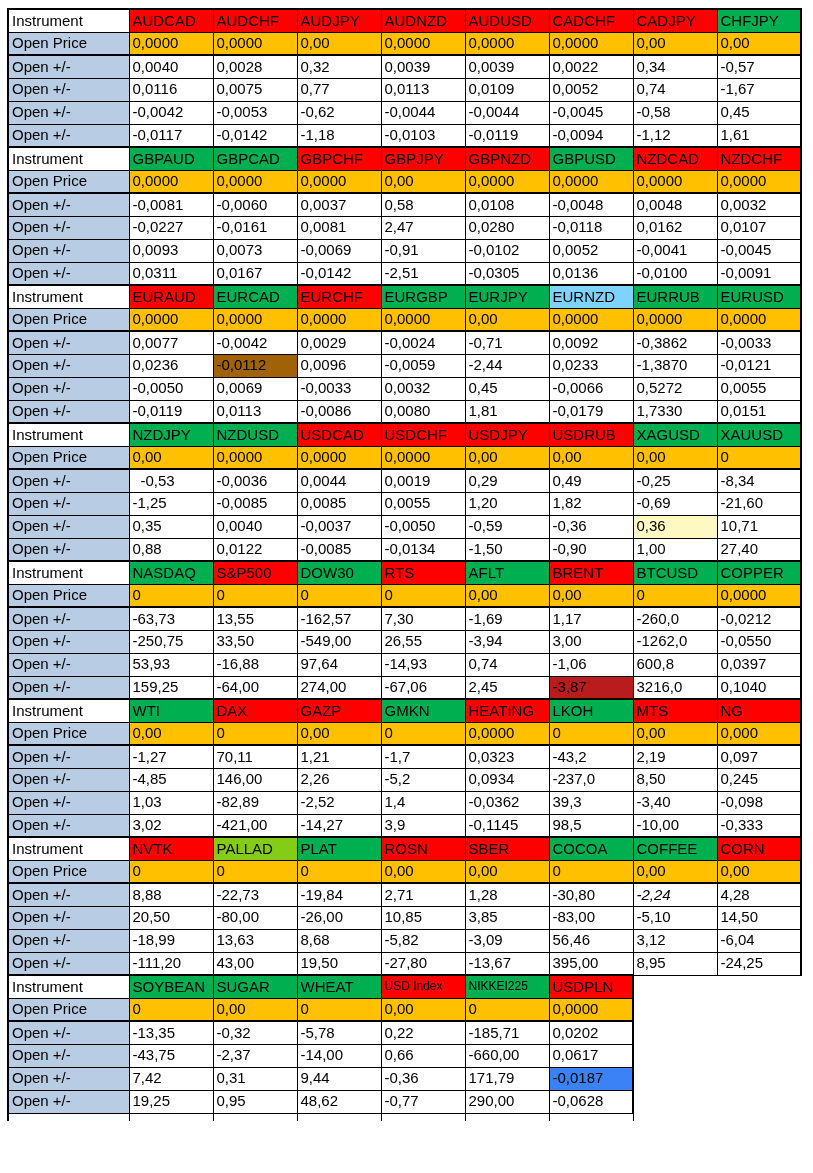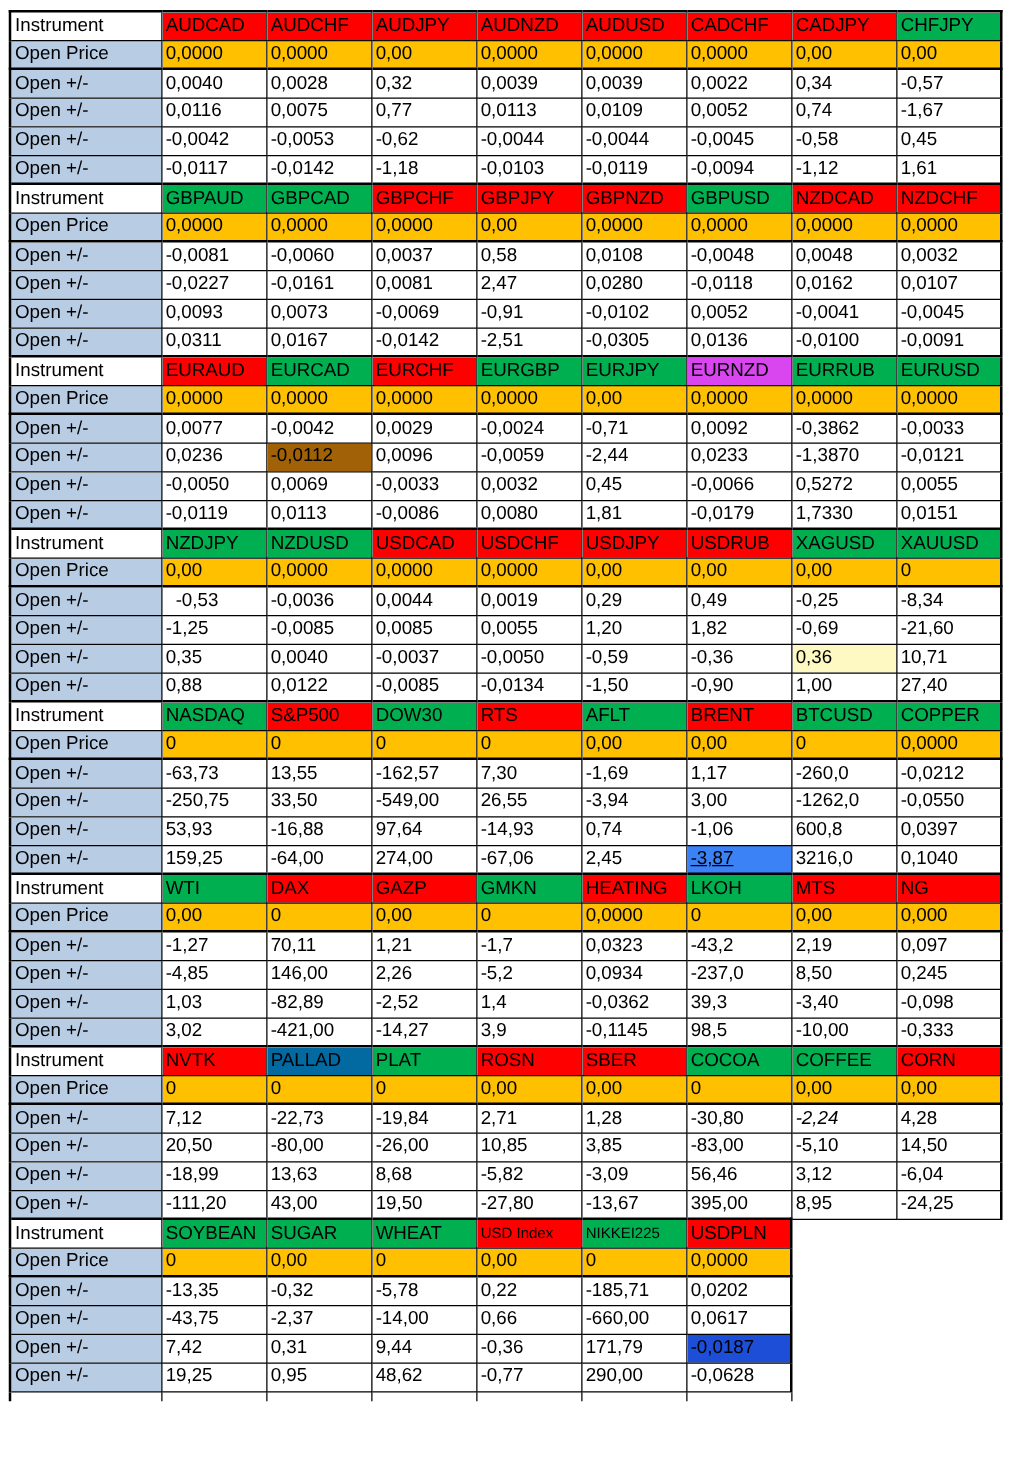--- a/index.html
+++ b/index.html
@@ -187,21 +187,21 @@
           <td style="background: rgb(255, 255, 255);">-0,0100</td>
           <td class="lastcol" style="background: rgb(255, 255, 255);">-0,0091</td>
         </tr>
         <tr class="rTop">
           <td class="lab" style="background: rgb(255, 255, 255);">Instrument</td>
           <td class="hdr" style="background: rgb(255, 0, 0);">EURAUD</td>
           <td class="hdr" style="background: rgb(0, 176, 80);">EURCAD</td>
           <td class="hdr" style="background: rgb(255, 0, 0);">EURCHF</td>
           <td class="hdr" style="background: rgb(0, 176, 80);">EURGBP</td>
           <td class="hdr" style="background: rgb(0, 176, 80);">EURJPY</td>
-          <td class="hdr" style="background: #d946ef;">EURNZD</td>
+          <td class="hdr" style="background: #7dd3fc;">EURNZD</td>
           <td class="hdr" style="background: rgb(0, 176, 80);">EURRUB</td>
           <td class="hdr lastcol" style="background: rgb(0, 176, 80);">EURUSD</td>
         </tr>
         <tr class="rPrice">
           <td class="lab" style="background: rgb(184, 204, 228);">Open Price</td>
           <td style="background: rgb(255, 192, 0);">0,0000</td>
           <td style="background: rgb(255, 192, 0);">0,0000</td>
           <td style="background: rgb(255, 192, 0);">0,0000</td>
           <td style="background: rgb(255, 192, 0);">0,0000</td>
           <td style="background: rgb(255, 192, 0);">0,00</td>
@@ -374,21 +374,21 @@
           <td style="background: rgb(255, 255, 255);">600,8</td>
           <td class="lastcol" style="background: rgb(255, 255, 255);">0,0397</td>
         </tr>
         <tr>
           <td class="lab" style="background: rgb(184, 204, 228);">Open +/-</td>
           <td style="background: rgb(255, 255, 255);">159,25</td>
           <td style="background: rgb(255, 255, 255);">-64,00</td>
           <td style="background: rgb(255, 255, 255);">274,00</td>
           <td style="background: rgb(255, 255, 255);">-67,06</td>
           <td style="background: rgb(255, 255, 255);">2,45</td>
-          <td style="background: #3b82f6; text-decoration: underline;">-3,87</td>
+          <td style="background: #b91c1c;">-3,87</td>
           <td style="background: rgb(255, 255, 255);">3216,0</td>
           <td class="lastcol" style="background: rgb(255, 255, 255);">0,1040</td>
         </tr>
         <tr class="rTop">
           <td class="lab" style="background: rgb(255, 255, 255);">Instrument</td>
           <td class="hdr" style="background: rgb(0, 176, 80);">WTI</td>
           <td class="hdr" style="background: rgb(255, 0, 0);">DAX</td>
           <td class="hdr" style="background: rgb(255, 0, 0);">GAZP</td>
           <td class="hdr" style="background: rgb(0, 176, 80);">GMKN</td>
           <td class="hdr" style="background: rgb(255, 0, 0);">HEATING</td>
@@ -447,42 +447,42 @@
           <td style="background: rgb(255, 255, 255);">-14,27</td>
           <td style="background: rgb(255, 255, 255);">3,9</td>
           <td style="background: rgb(255, 255, 255);">-0,1145</td>
           <td style="background: rgb(255, 255, 255);">98,5</td>
           <td style="background: rgb(255, 255, 255);">-10,00</td>
           <td class="lastcol" style="background: rgb(255, 255, 255);">-0,333</td>
         </tr>
         <tr class="rTop">
           <td class="lab" style="background: rgb(255, 255, 255);">Instrument</td>
           <td class="hdr" style="background: rgb(255, 0, 0);">NVTK</td>
-          <td class="hdr" style="background: #0369a1;">PALLAD</td>
+          <td class="hdr" style="background: #84cc16;">PALLAD</td>
           <td class="hdr" style="background: rgb(0, 176, 80);">PLAT</td>
           <td class="hdr" style="background: rgb(255, 0, 0);">ROSN</td>
           <td class="hdr" style="background: rgb(255, 0, 0);">SBER</td>
           <td class="hdr" style="background: rgb(0, 176, 80);">COCOA</td>
           <td class="hdr" style="background: rgb(0, 176, 80);">COFFEE</td>
           <td class="hdr lastcol" style="background: rgb(255, 0, 0);">CORN</td>
         </tr>
         <tr class="rPrice">
           <td class="lab" style="background: rgb(184, 204, 228);">Open Price</td>
           <td style="background: rgb(255, 192, 0);">0</td>
           <td style="background: rgb(255, 192, 0);">0</td>
           <td style="background: rgb(255, 192, 0);">0</td>
           <td style="background: rgb(255, 192, 0);">0,00</td>
           <td style="background: rgb(255, 192, 0);">0,00</td>
           <td style="background: rgb(255, 192, 0);">0</td>
           <td style="background: rgb(255, 192, 0);">0,00</td>
           <td class="lastcol" style="background: rgb(255, 192, 0);">0,00</td>
         </tr>
         <tr>
           <td class="lab" style="background: rgb(184, 204, 228);">Open +/-</td>
-          <td style="background: rgb(255, 255, 255);">7,12</td>
+          <td style="background: rgb(255, 255, 255);">8,88</td>
           <td style="background: rgb(255, 255, 255);">-22,73</td>
           <td style="background: rgb(255, 255, 255);">-19,84</td>
           <td style="background: rgb(255, 255, 255);">2,71</td>
           <td style="background: rgb(255, 255, 255);">1,28</td>
           <td style="background: rgb(255, 255, 255);">-30,80</td>
           <td style="background: rgb(255, 255, 255); font-style: italic;">-2,24</td>
           <td class="lastcol" style="background: rgb(255, 255, 255);">4,28</td>
         </tr>
         <tr>
           <td class="lab" style="background: rgb(184, 204, 228);">Open +/-</td>
@@ -561,21 +561,21 @@
           <td class="ghost"></td>
           <td class="ghost"></td>
         </tr>
         <tr>
           <td class="lab" style="background: rgb(184, 204, 228);">Open +/-</td>
           <td style="background: rgb(255, 255, 255);">7,42</td>
           <td style="background: rgb(255, 255, 255);">0,31</td>
           <td style="background: rgb(255, 255, 255);">9,44</td>
           <td style="background: rgb(255, 255, 255);">-0,36</td>
           <td style="background: rgb(255, 255, 255);">171,79</td>
-          <td class="lastcol" style="background: #1d4ed8;">-0,0187</td>
+          <td class="lastcol" style="background: #3b82f6;">-0,0187</td>
           <td class="ghost"></td>
           <td class="ghost"></td>
         </tr>
         <tr>
           <td class="lab" style="background: rgb(184, 204, 228);">Open +/-</td>
           <td style="background: rgb(255, 255, 255);">19,25</td>
           <td style="background: rgb(255, 255, 255);">0,95</td>
           <td style="background: rgb(255, 255, 255);">48,62</td>
           <td style="background: rgb(255, 255, 255);">-0,77</td>
           <td style="background: rgb(255, 255, 255);">290,00</td>

